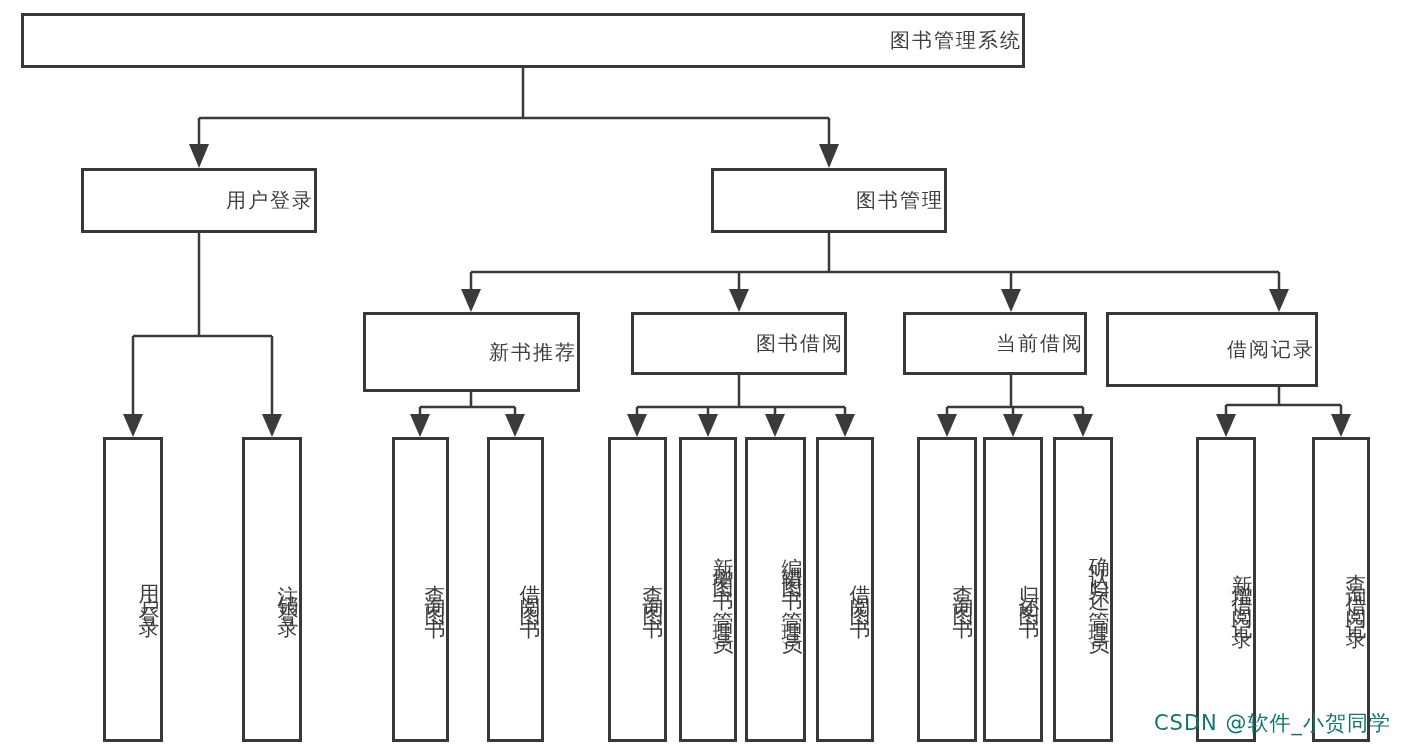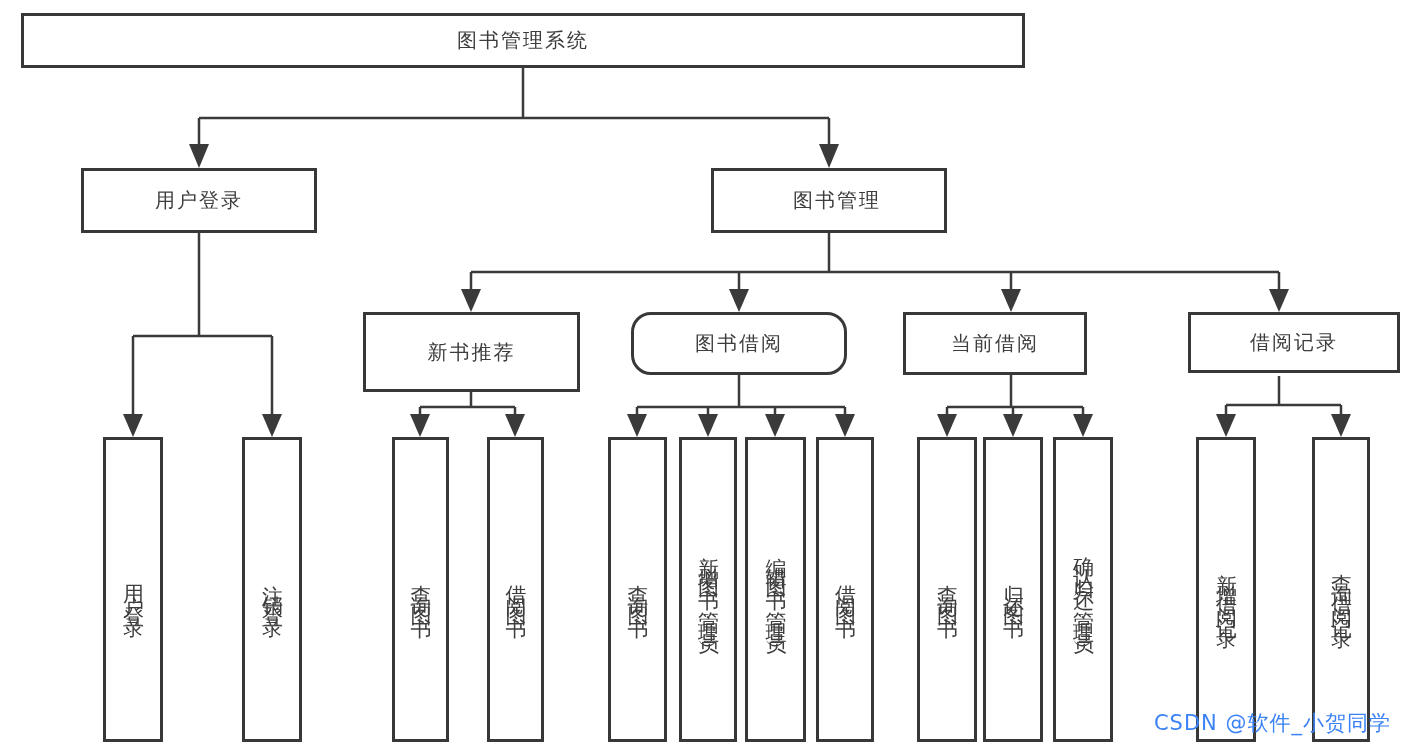--- a/index.html
+++ b/index.html
@@ -18,38 +18,38 @@
     width: 1405px; height: 747px;
     pointer-events: none;
   }
   .box {
     position: absolute;
     box-sizing: border-box;
     border: 3px solid #383838;
     background: #ffffff;
     display: flex;
     align-items: center;
-    justify-content: center;
+    justify-content: flex-end;
     font-size: 20px;
     letter-spacing: 2px;
     color: #3d3d3d;
   }
   .leaf span {
     writing-mode: vertical-lr;
     letter-spacing: 11px;
     font-size: 21px;
     line-height: 1.1;
   }
   .watermark {
     position: absolute;
     right: 14px;
     top: 709px;
     font-size: 21px;
     letter-spacing: 1px;
-    color: #3b82f6;
+    color: #0f766e;
     z-index: 5;
     white-space: nowrap;
   }
 </style>
 </head>
 <body>
 
 <div id="canvas">
 
   <svg id="wires" viewBox="0 0 1405 747" xmlns="http://www.w3.org/2000/svg">
@@ -106,27 +106,27 @@
   <div class="box" style="left:81px; top:168px; width:236px; height:65px;">
     <span>用户登录</span>
   </div>
   <div class="box" style="left:711px; top:168px; width:236px; height:65px;padding-left:16px;">
     <span>图书管理</span>
   </div>
 
   <div class="box" style="left:363px; top:312px; width:217px; height:80px;">
     <span>新书推荐</span>
   </div>
-  <div class="box" style="left:631px; top:312px; width:216px; height:63px;border-radius:20px;">
+  <div class="box" style="left:631px; top:312px; width:216px; height:63px;">
     <span>图书借阅</span>
   </div>
   <div class="box" style="left:903px; top:312px; width:184px; height:63px;">
     <span>当前借阅</span>
   </div>
-  <div class="box" style="left:1188px; top:312px; width:212px; height:61px;">
+  <div class="box" style="left:1106px; top:312px; width:212px; height:75px;">
     <span>借阅记录</span>
   </div>
 
   <div class="box leaf" style="left:103px; top:437px; width:60px; height:305px;">
     <span>用户登录</span>
   </div>
   <div class="box leaf" style="left:242px; top:437px; width:60px; height:305px;">
     <span>注销登录</span>
   </div>
 

